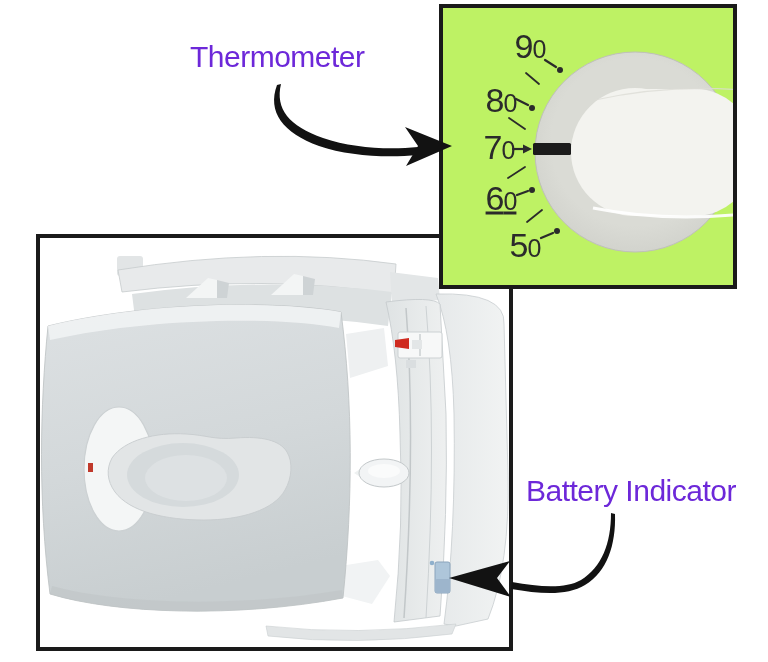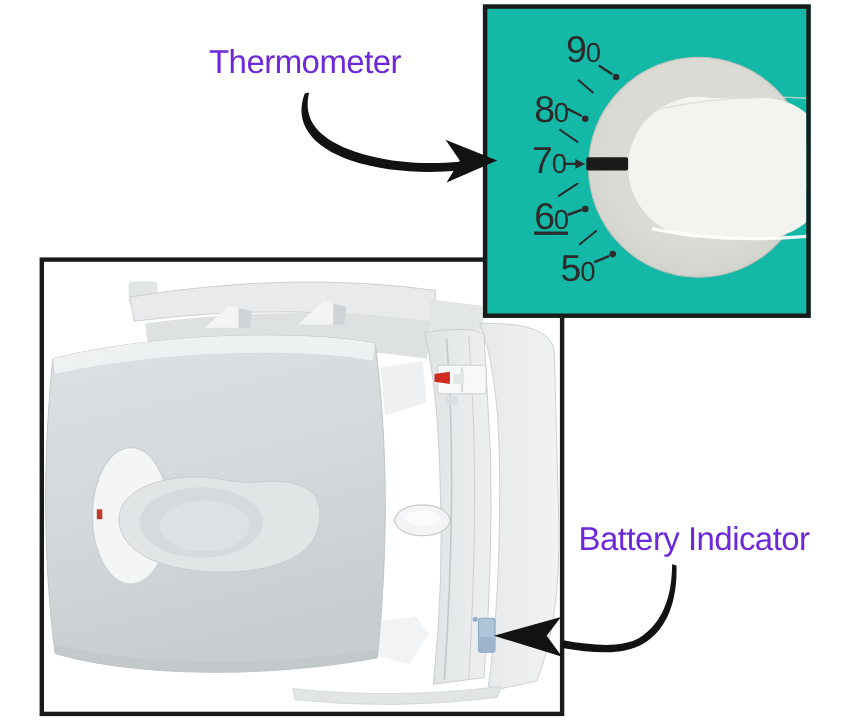--- a/index.html
+++ b/index.html
@@ -3,21 +3,21 @@
 <meta charset="utf-8">
 <style>
   html,body{margin:0;padding:0;background:#ffffff;}
   body{
     width:768px;height:662px;position:relative;overflow:hidden;
     font-family:"Liberation Sans", sans-serif;
     -webkit-font-smoothing:antialiased;
   }
   .panel{position:absolute;border:4px solid #1a1a1a;box-sizing:border-box;overflow:hidden;}
   #device-panel{left:36px;top:234px;width:477px;height:417px;background:#ffffff;z-index:10;}
-  #inset-panel{left:439px;top:4px;width:298px;height:285px;background:#14b8a6;z-index:20;}
+  #inset-panel{left:439px;top:4px;width:298px;height:285px;background:#bef264;z-index:20;}
   #inset-panel svg, #device-panel svg{position:absolute;left:0;top:0;}
   .callout-label{
     position:absolute;color:#6d28d9;font-size:30px;letter-spacing:-0.5px;
     white-space:nowrap;z-index:31;
   }
   #thermometer-label{left:190px;top:40px;}
   #battery-label{left:526px;top:474px;}
   .scale-label{
     position:absolute;transform:translate(-50%,-50%);
     color:#2b2b2b;font-size:34px;letter-spacing:-1px;white-space:nowrap;z-index:2;

